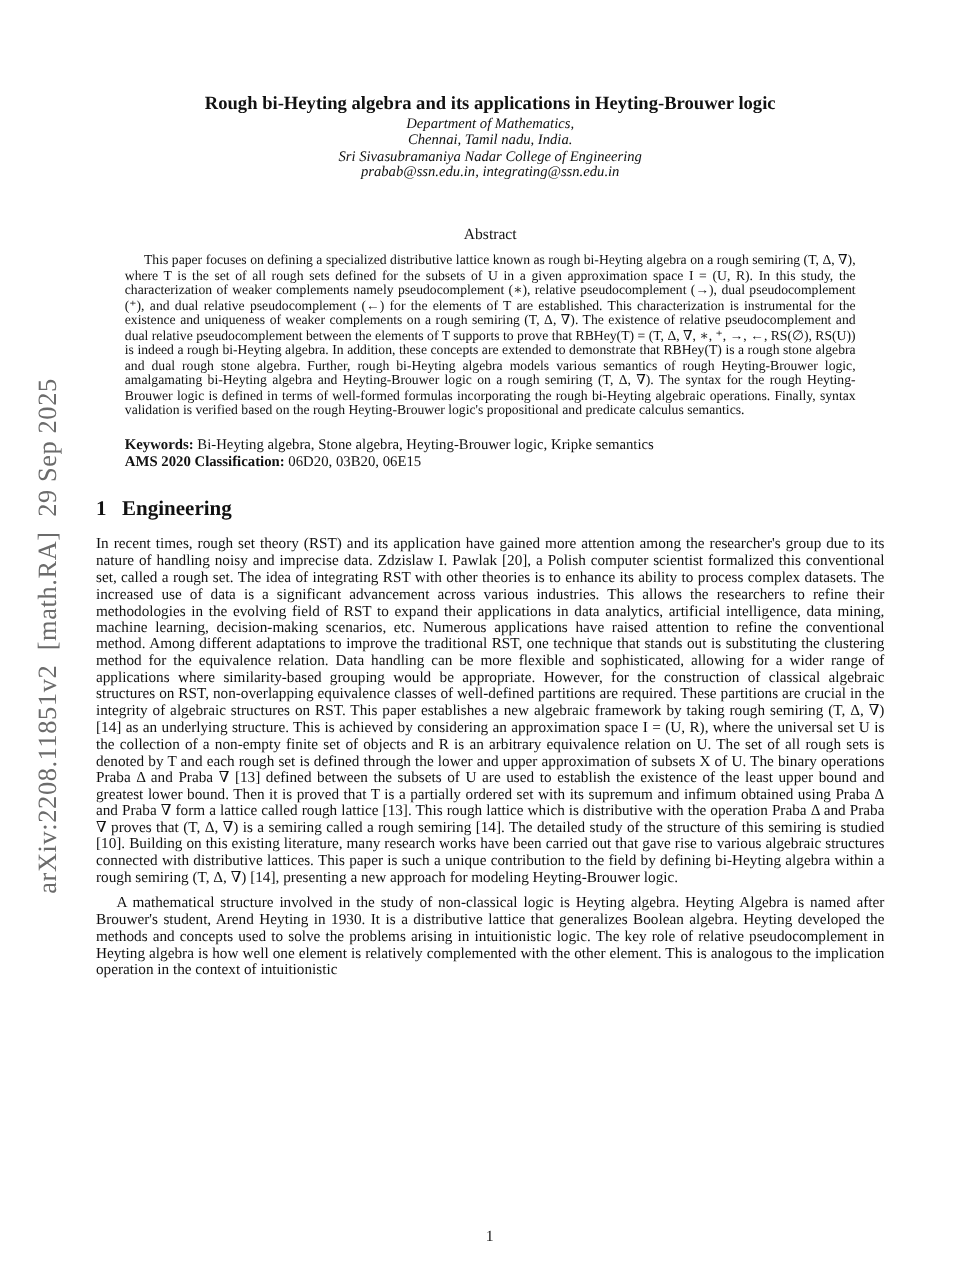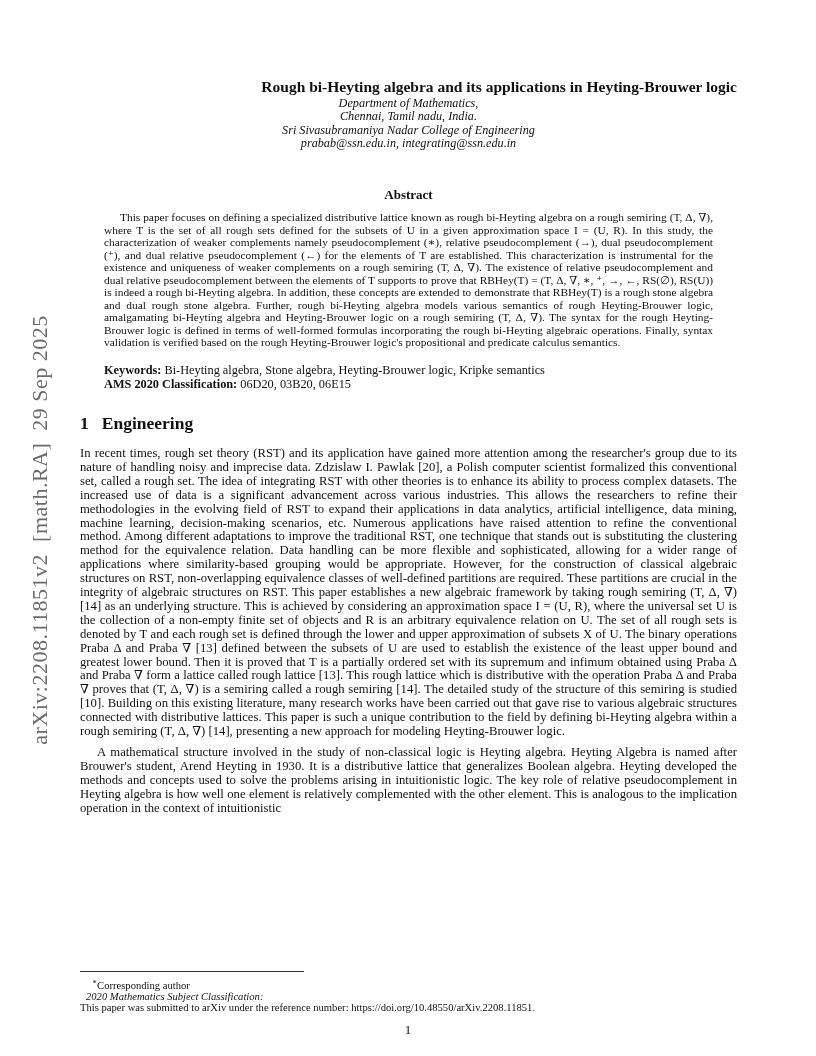--- a/index.html
+++ b/index.html
@@ -24,21 +24,21 @@
     letter-spacing: 0.5px;
   }
   .content {
     position: absolute;
     left: 80px;
     top: 0;
     width: 657px;
   }
   .title {
     margin-top: 78px;
-    text-align: right;
+    text-align: center;
     font-weight: bold;
     font-size: 15.5px;
     line-height: 1.2;
   }
   .authors {
     margin-top: 17px;
     text-align: center;
     font-weight: bold;
     font-size: 13px;
   }
@@ -46,21 +46,21 @@
   .affiliation {
     text-align: center;
     font-style: italic;
     font-size: 12.2px;
     line-height: 13.6px;
   }
   .affiliation .aff-line { display: block; }
   .abstract-heading {
     margin-top: 36px;
     text-align: center;
-    font-weight: bold;
+    font-weight: normal;
     font-size: 13px;
   }
   .abstract-body {
     margin: 8px auto 0 auto;
     width: 609px;
     font-size: 11.4px;
     line-height: 12.55px;
     text-align: justify;
     text-indent: 16px;
   }
@@ -143,22 +143,16 @@
     </div>
 
     <div class="section-heading"><span class="sec-num">1</span><span class="sec-title">Engineering</span></div>
 
     <p class="body-par first">In recent times, rough set theory (RST) and its application have gained more attention among the researcher's group due to its nature of handling noisy and imprecise data. Zdzislaw I. Pawlak [20], a Polish computer scientist formalized this conventional set, called a rough set. The idea of integrating RST with other theories is to enhance its ability to process complex datasets. The increased use of data is a significant advancement across various industries. This allows the researchers to refine their methodologies in the evolving field of RST to expand their applications in data analytics, artificial intelligence, data mining, machine learning, decision-making scenarios, etc. Numerous applications have raised attention to refine the conventional method. Among different adaptations to improve the traditional RST, one technique that stands out is substituting the clustering method for the equivalence relation. Data handling can be more flexible and sophisticated, allowing for a wider range of applications where similarity-based grouping would be appropriate. However, for the construction of classical algebraic structures on RST, non-overlapping equivalence classes of well-defined partitions are required. These partitions are crucial in the integrity of algebraic structures on RST. This paper establishes a new algebraic framework by taking rough semiring (T, Δ, ∇) [14] as an underlying structure. This is achieved by considering an approximation space I = (U, R), where the universal set U is the collection of a non-empty finite set of objects and R is an arbitrary equivalence relation on U. The set of all rough sets is denoted by T and each rough set is defined through the lower and upper approximation of subsets X of U. The binary operations Praba Δ and Praba ∇ [13] defined between the subsets of U are used to establish the existence of the least upper bound and greatest lower bound. Then it is proved that T is a partially ordered set with its supremum and infimum obtained using Praba Δ and Praba ∇ form a lattice called rough lattice [13]. This rough lattice which is distributive with the operation Praba Δ and Praba ∇ proves that (T, Δ, ∇) is a semiring called a rough semiring [14]. The detailed study of the structure of this semiring is studied [10]. Building on this existing literature, many research works have been carried out that gave rise to various algebraic structures connected with distributive lattices. This paper is such a unique contribution to the field by defining bi-Heyting algebra within a rough semiring (T, Δ, ∇) [14], presenting a new approach for modeling Heyting-Brouwer logic.</p>
 
     <p class="body-par indented">A mathematical structure involved in the study of non-classical logic is Heyting algebra. Heyting Algebra is named after Brouwer's student, Arend Heyting in 1930. It is a distributive lattice that generalizes Boolean algebra. Heyting developed the methods and concepts used to solve the problems arising in intuitionistic logic. The key role of relative pseudocomplement in Heyting algebra is how well one element is relatively complemented with the other element. This is analogous to the implication operation in the context of intuitionistic</p>
 
   </div>
 
-  <div class="footnote-area">
-    <div class="footnote-rule"></div>
-    <div class="footnote-line fn-corresponding"><sup>∗</sup><span>Corresponding author</span></div>
-    <div class="footnote-line fn-msc">2020 Mathematics Subject Classification:</div>
-    <div class="footnote-line fn-submission">This paper was submitted to arXiv under the reference number: https://doi.org/10.48550/arXiv.2208.11851.</div>
-  </div>
 
   <div class="page-number">1</div>
 
 </div>
 
 </body></html>

